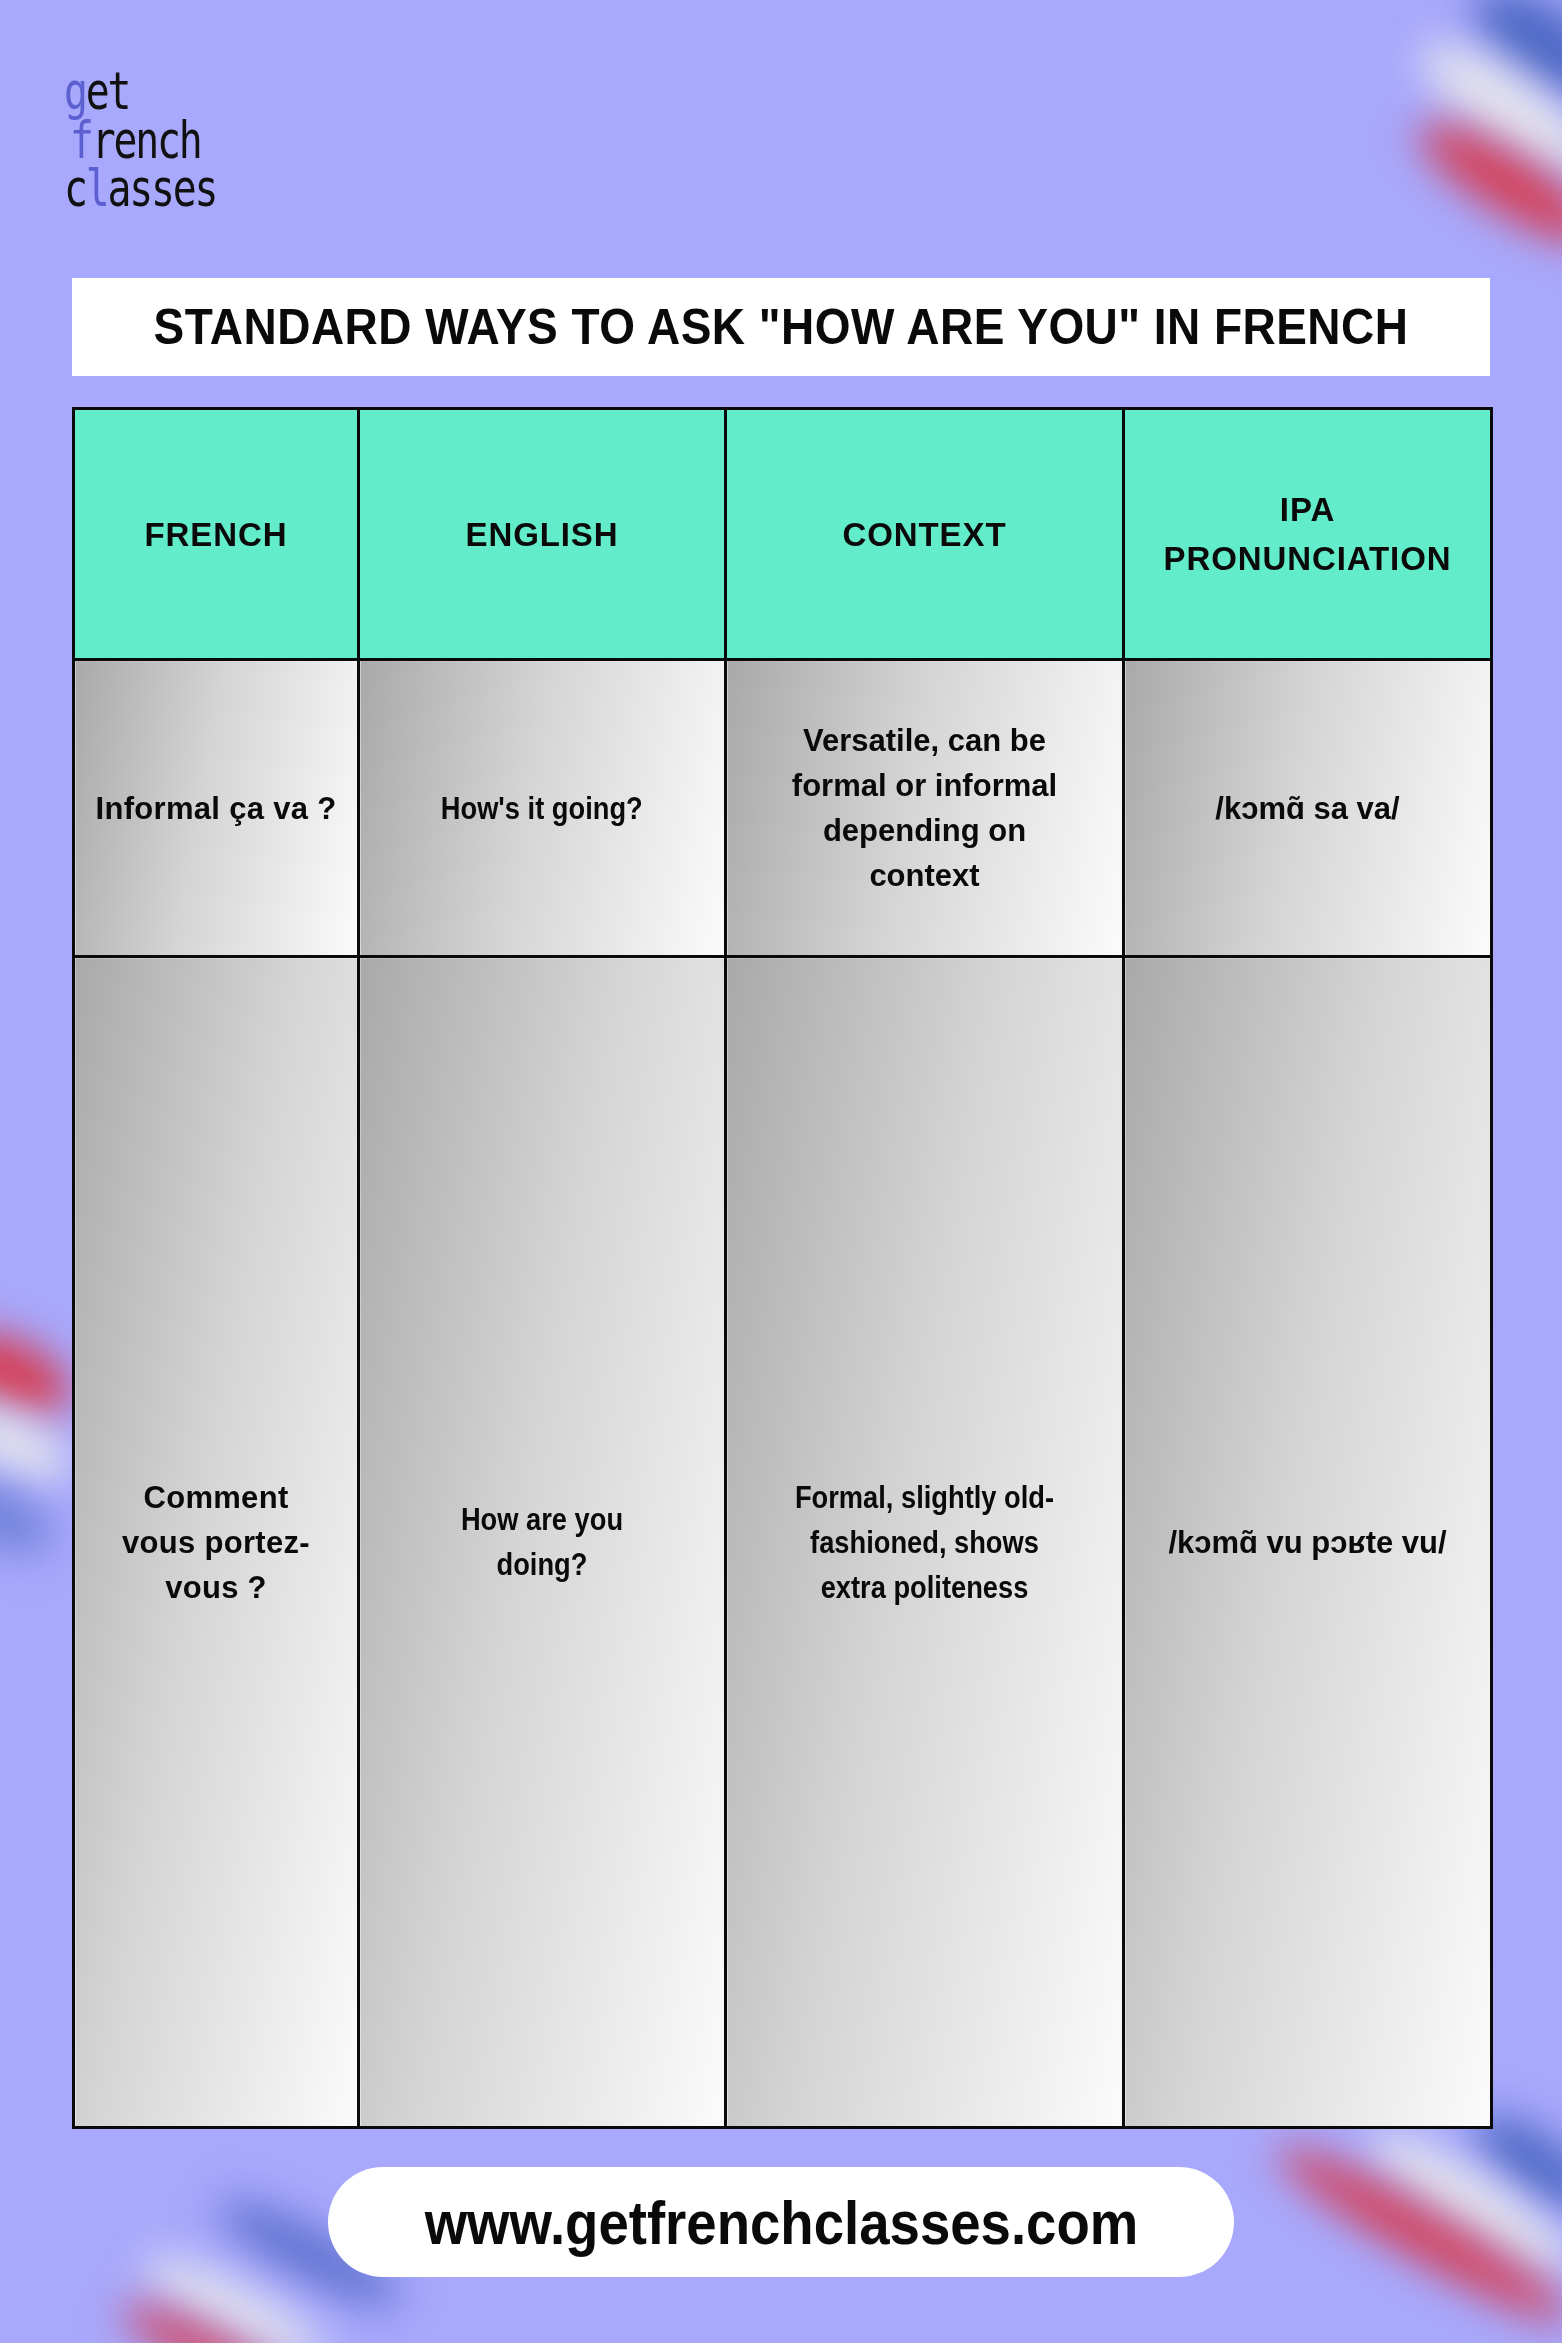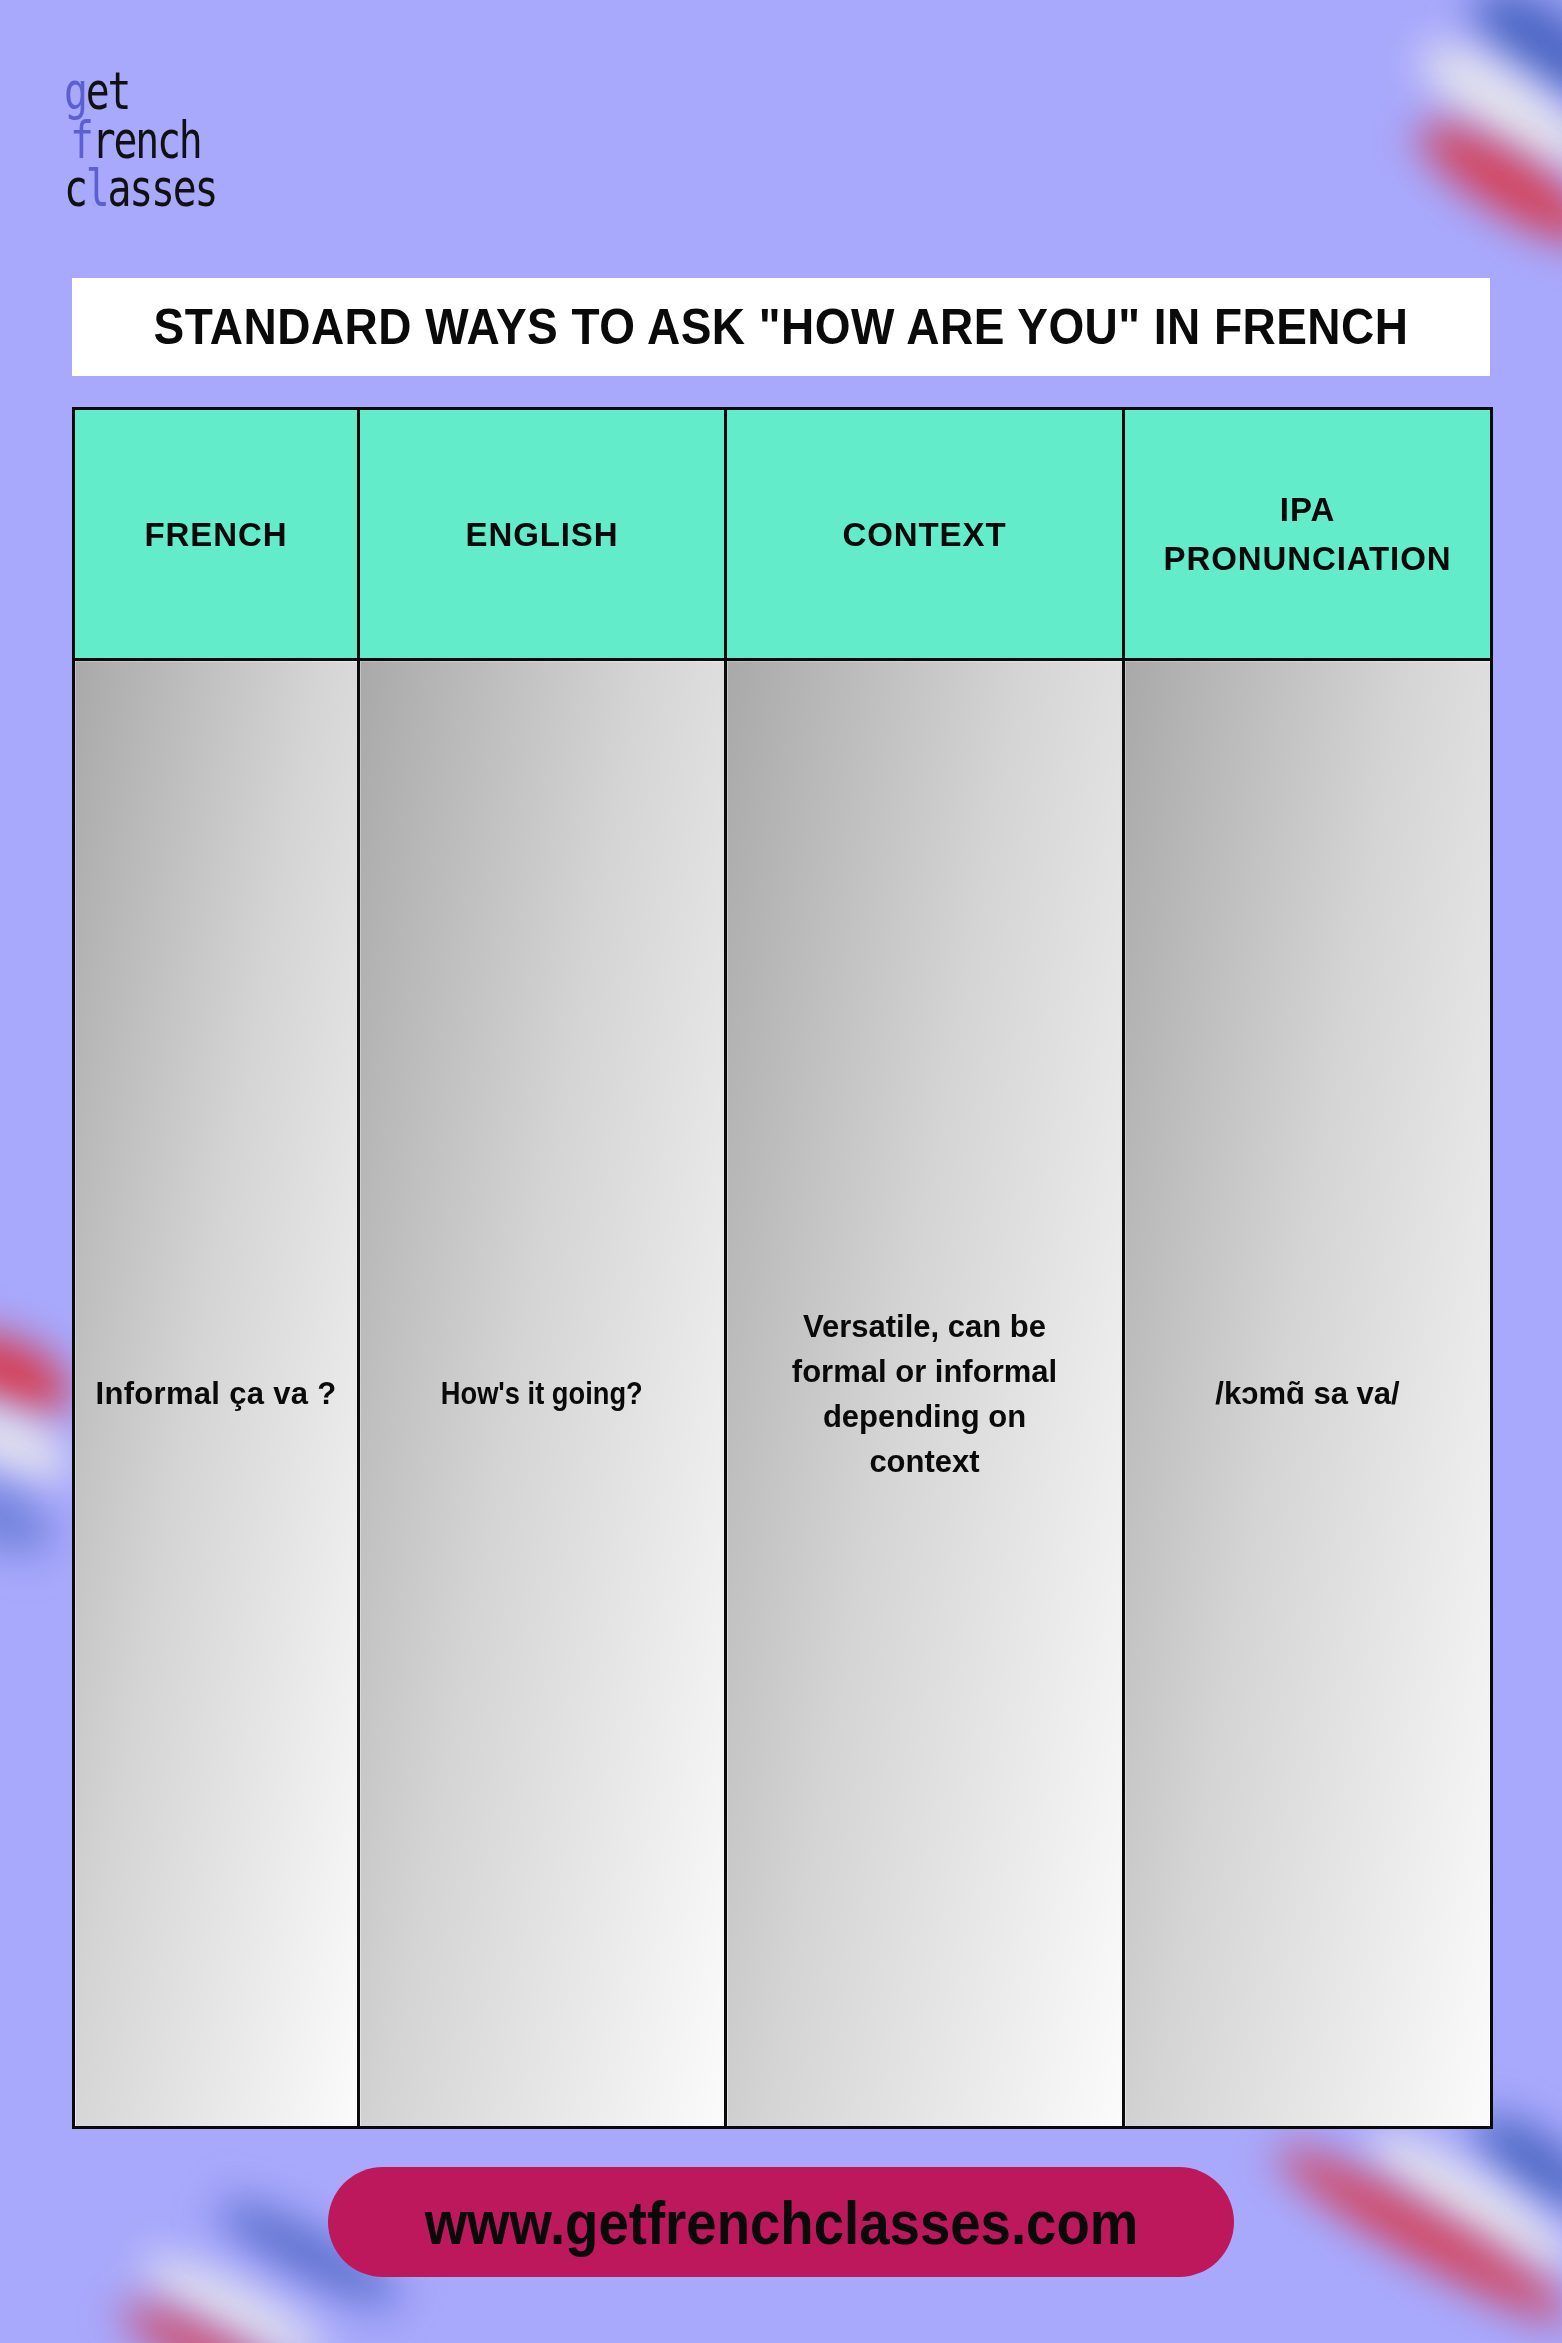--- a/index.html
+++ b/index.html
@@ -26,21 +26,21 @@
   .grid th, .grid td { border:3.7px solid #0a0a0a; text-align:center; vertical-align:middle; padding:0 15px; font-weight:bold; }
   .grid th { background:#62ecca; font-size:33px; line-height:49px; letter-spacing:0.9px; height:212px; }
   .grid td {
     background:linear-gradient(100deg, #a9a9a9 0%, #d4d4d4 45%, #fbfbfb 100%);
     font-size:31px; line-height:45px;
   }
   .grid td.fr { letter-spacing:0.3px; }
   .grid td.cond span { display:inline-block; transform:scaleX(0.88); }
   .url-pill {
     position:absolute; left:328px; top:2167px; width:906px; height:110px;
-    background:#be185d; border-radius:56px; display:flex; align-items:center; justify-content:center;
+    background:#ffffff; border-radius:56px; display:flex; align-items:center; justify-content:center;
   }
   .url-text { font-size:62px; font-weight:bold; transform:scaleX(0.88); white-space:nowrap; }
 </style>
 </head>
 <body>
 
 <div class="streak" style="left:1462px;top:9.4px;width:169px;height:75px;background:#4d68c4;transform:rotate(35deg);"></div>
 <div class="streak" style="left:1405px;top:75px;width:206px;height:66px;background:#e4e4ee;transform:rotate(35deg);"></div>
 <div class="streak" style="left:1405px;top:155px;width:206px;height:56px;background:#d63c52;transform:rotate(32deg);"></div>
 
@@ -81,19 +81,25 @@
       <th style="padding:18px 28px;">IPA PRONUNCIATION</th>
     </tr>
   </thead>
   <tbody>
     <tr style="height:297px;">
       <td class="fr">Informal ça va ?</td>
       <td class="cond"><span>How's it going?</span></td>
       <td style="padding:16px 47px;">Versatile, can be formal or informal depending on context</td>
       <td>/kɔmɑ̃ sa va/</td>
     </tr>
+    <tr>
+      <td class="fr" style="padding:0 37px;">Comment vous portez-vous ?</td>
+      <td class="cond" style="padding:0 66px;"><span>How are you doing?</span></td>
+      <td class="cond" style="padding:0 28px;"><span>Formal, slightly old-fashioned, shows extra politeness</span></td>
+      <td style="padding:0 37px;">/kɔmɑ̃ vu pɔʁte vu/</td>
+    </tr>
   </tbody>
 </table>
 
 <div class="url-pill">
   <div class="url-text">www.getfrenchclasses.com</div>
 </div>
 
 
 </body></html>

